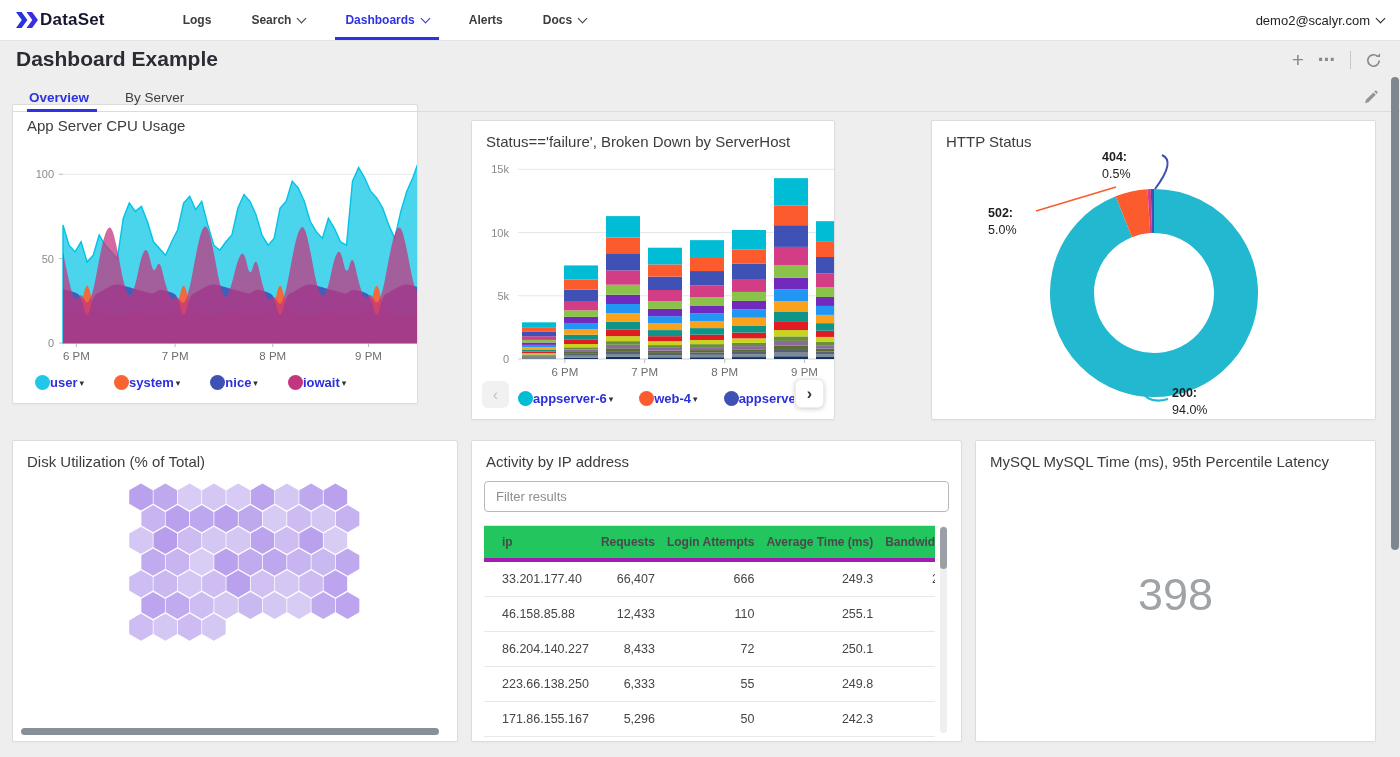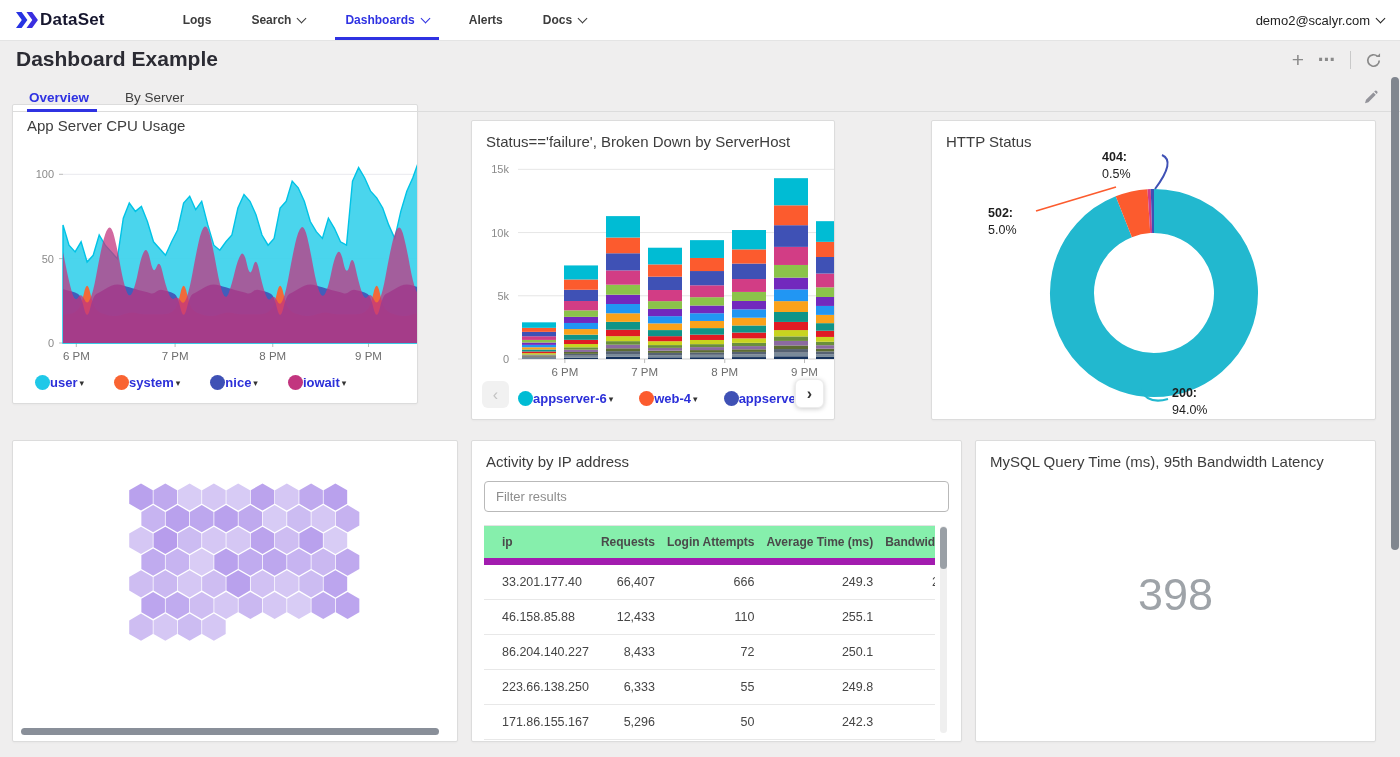--- a/index.html
+++ b/index.html
@@ -58,21 +58,21 @@
   .donut-label b{font-weight:700}
   
   .h-thumb{position:absolute;left:8px;right:18px;bottom:6px;height:7px;background:#898f99;border-radius:4px;cursor:pointer}
   
   .filter-input{position:absolute;left:12px;right:12px;top:40px;height:31px;border:1px solid #b9b9b9;border-radius:4px;
                 box-sizing:border-box;font-size:13px;color:#333;padding:0 11px;outline:none;background:#fff;
                 font-family:"Liberation Sans","DejaVu Sans",sans-serif}
   .filter-input::placeholder{color:#8d8d8d}
   .tablewrap{position:absolute;left:12px;right:26px;top:84px;bottom:1px;overflow:hidden}
   table{width:100%;border-collapse:collapse;font-size:12.5px;color:#454545}
-  thead th{background:#86efac;border-top:1px solid #e3e3e3;border-bottom:7px solid #a21caf;font-weight:700;
+  thead th{background:#22c55e;border-top:1px solid #e3e3e3;border-bottom:4px solid #a21caf;font-weight:700;
            font-size:12px;color:#4a4a4a;padding:9px 6px;text-align:right;white-space:nowrap}
   thead th:first-child{text-align:left;padding-left:18px}
   td{padding:10px 6px;border-bottom:1px solid #e8e8e8;text-align:right;white-space:nowrap}
   td:first-child{text-align:left;padding-left:18px}
   .v-scroll{position:absolute;right:14px;top:85px;bottom:8px;width:7px;background:#efefef;border-radius:4px}
   .v-thumb{position:absolute;top:1px;left:0;width:7px;height:42px;background:#9aa0a6;border-radius:4px;cursor:pointer}
   
   .big-value{position:absolute;left:0;right:0;top:128px;text-align:center;font-size:45px;color:#9ea3a8}
   
   .page-scrollbar{position:absolute;right:0;top:42px;bottom:0;width:11px;z-index:9}
@@ -395,20 +395,21 @@
         <path d="M216.85,64.16 A82,82 0 0 1 219.42,64.04" stroke="#d23d85" stroke-width="44" fill="none"></path>
         <path d="M219.42,64.04 A82,82 0 0 1 222.00,64.00" stroke="#3f51b5" stroke-width="44" fill="none"></path>
         <path d="M104,64 L184,40" stroke="#fc5b2e" stroke-width="1.6" fill="none"></path>
         <path d="M230,8 Q244,14 223,42" stroke="#3f51b5" stroke-width="2" fill="none"></path>
         <path d="M208,242 Q216,258 236,252" stroke="#22b8cf" stroke-width="2" fill="none"></path>
       </svg>
   <div class="donut-label" style="left: 170px; top: 2px;"><b>404:</b><br><span>0.5%</span></div><div class="donut-label" style="left: 56px; top: 58px;"><b>502:</b><br><span>5.0%</span></div><div class="donut-label" style="left: 240px; top: 238px;"><b>200:</b><br><span>94.0%</span></div></div>
 </div>
 
 <div class="panel" id="p-disk">
+  <div class="panel-title">Disk Utilization (% of Total)</div>
   <svg class="chart" id="hex-svg" width="446" height="262" viewBox="0 0 446 262">
       <path d="M128.00,12.40 L139.78,19.20 L139.78,32.80 L128.00,39.60 L116.22,32.80 L116.22,19.20 Z" fill="rgb(185,161,237)"></path>
       <path d="M152.30,12.40 L164.08,19.20 L164.08,32.80 L152.30,39.60 L140.52,32.80 L140.52,19.20 Z" fill="rgb(191,169,238)"></path>
       <path d="M176.60,12.40 L188.38,19.20 L188.38,32.80 L176.60,39.60 L164.82,32.80 L164.82,19.20 Z" fill="rgb(216,204,245)"></path>
       <path d="M200.90,12.40 L212.68,19.20 L212.68,32.80 L200.90,39.60 L189.12,32.80 L189.12,19.20 Z" fill="rgb(213,199,244)"></path>
       <path d="M225.20,12.40 L236.98,19.20 L236.98,32.80 L225.20,39.60 L213.42,32.80 L213.42,19.20 Z" fill="rgb(215,203,245)"></path>
       <path d="M249.50,12.40 L261.28,19.20 L261.28,32.80 L249.50,39.60 L237.72,32.80 L237.72,19.20 Z" fill="rgb(187,163,237)"></path>
       <path d="M273.80,12.40 L285.58,19.20 L285.58,32.80 L273.80,39.60 L262.02,32.80 L262.02,19.20 Z" fill="rgb(213,199,244)"></path>
       <path d="M298.10,12.40 L309.88,19.20 L309.88,32.80 L298.10,39.60 L286.32,32.80 L286.32,19.20 Z" fill="rgb(191,169,238)"></path>
       <path d="M322.40,12.40 L334.18,19.20 L334.18,32.80 L322.40,39.60 L310.62,32.80 L310.62,19.20 Z" fill="rgb(185,161,237)"></path>
@@ -524,19 +525,19 @@
           </tr>
         </tbody>
     </table>
   </div>
   <div class="v-scroll">
     <div class="v-thumb"></div>
   </div>
 </div>
 
 <div class="panel" id="p-sql">
-  <div class="panel-title">MySQL Query Time (ms), 95th Bandwidth Latency</div>
+  <div class="panel-title">MySQL MySQL Time (ms), 95th Percentile Latency</div>
   <div class="big-value">398</div>
 </div>
 
 <div class="page-scrollbar">
   <div class="page-thumb"></div>
 </div>
 
 </body></html>

